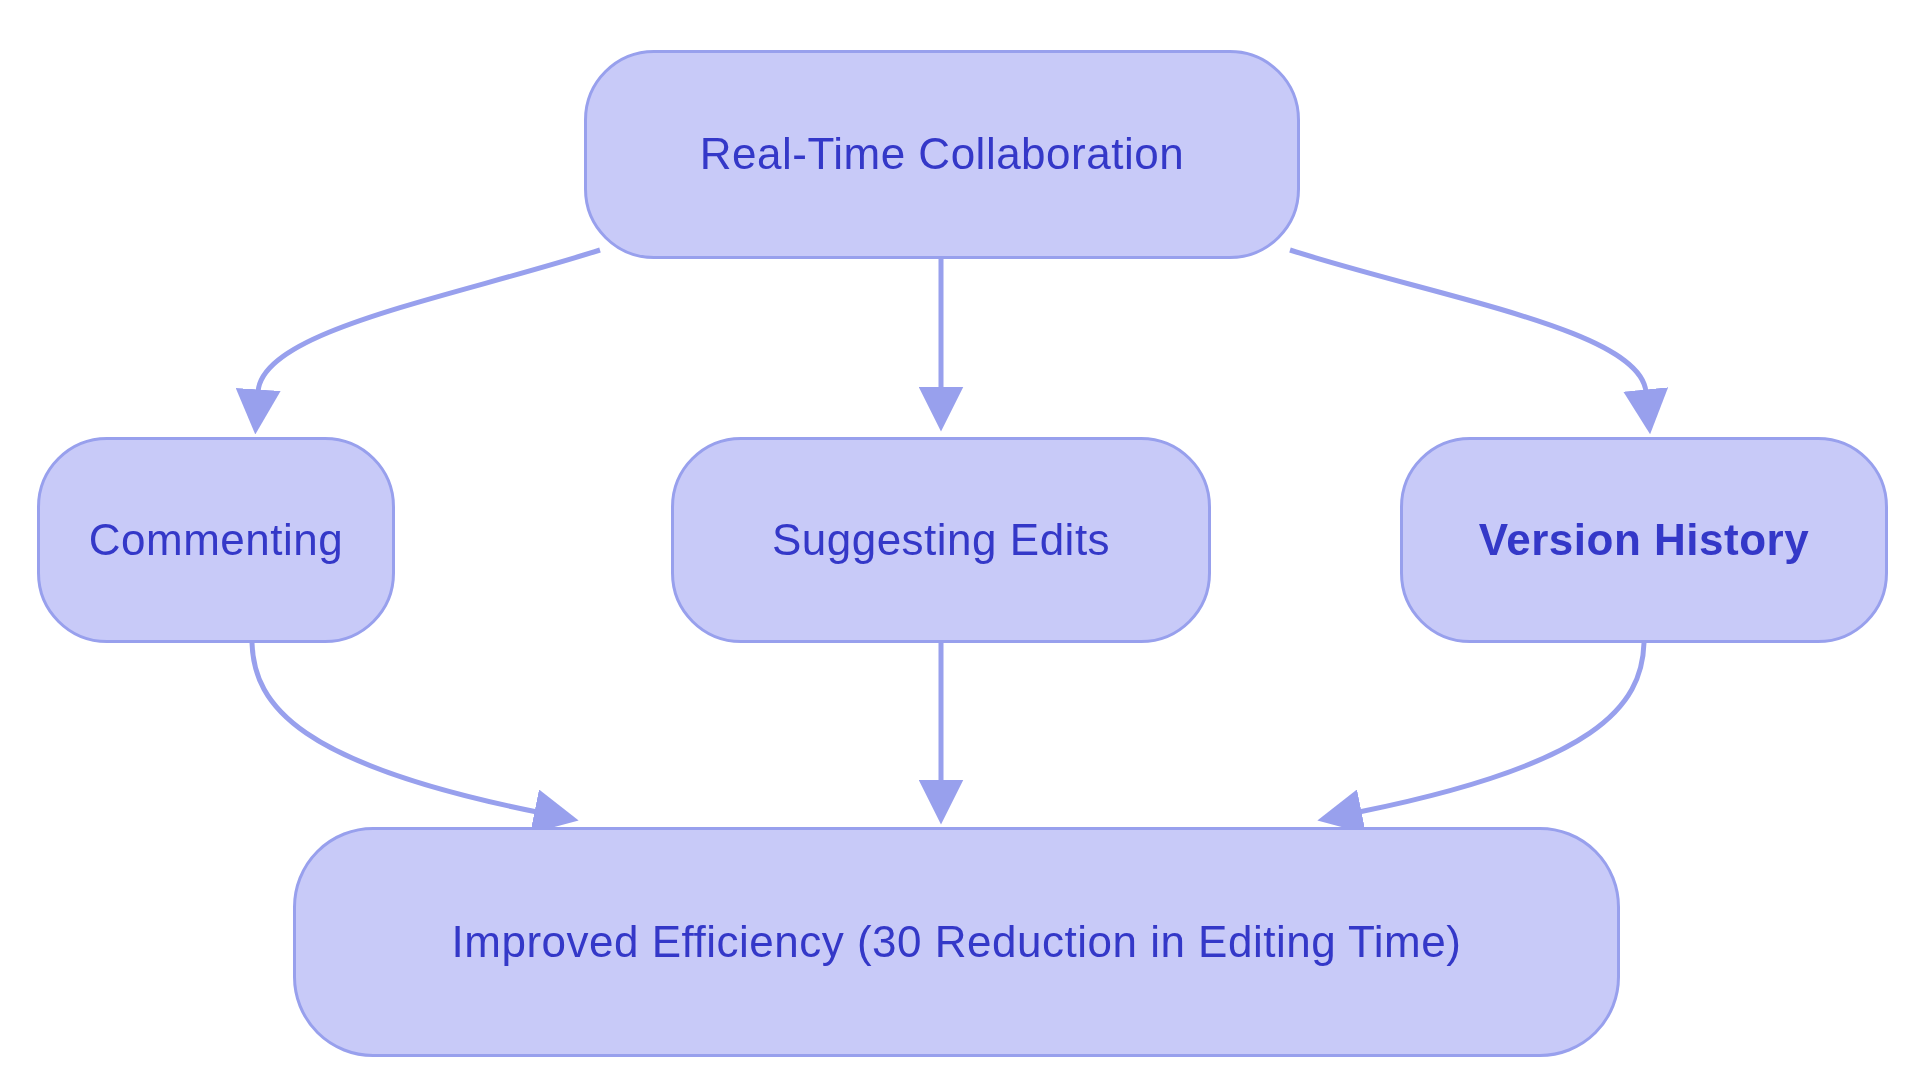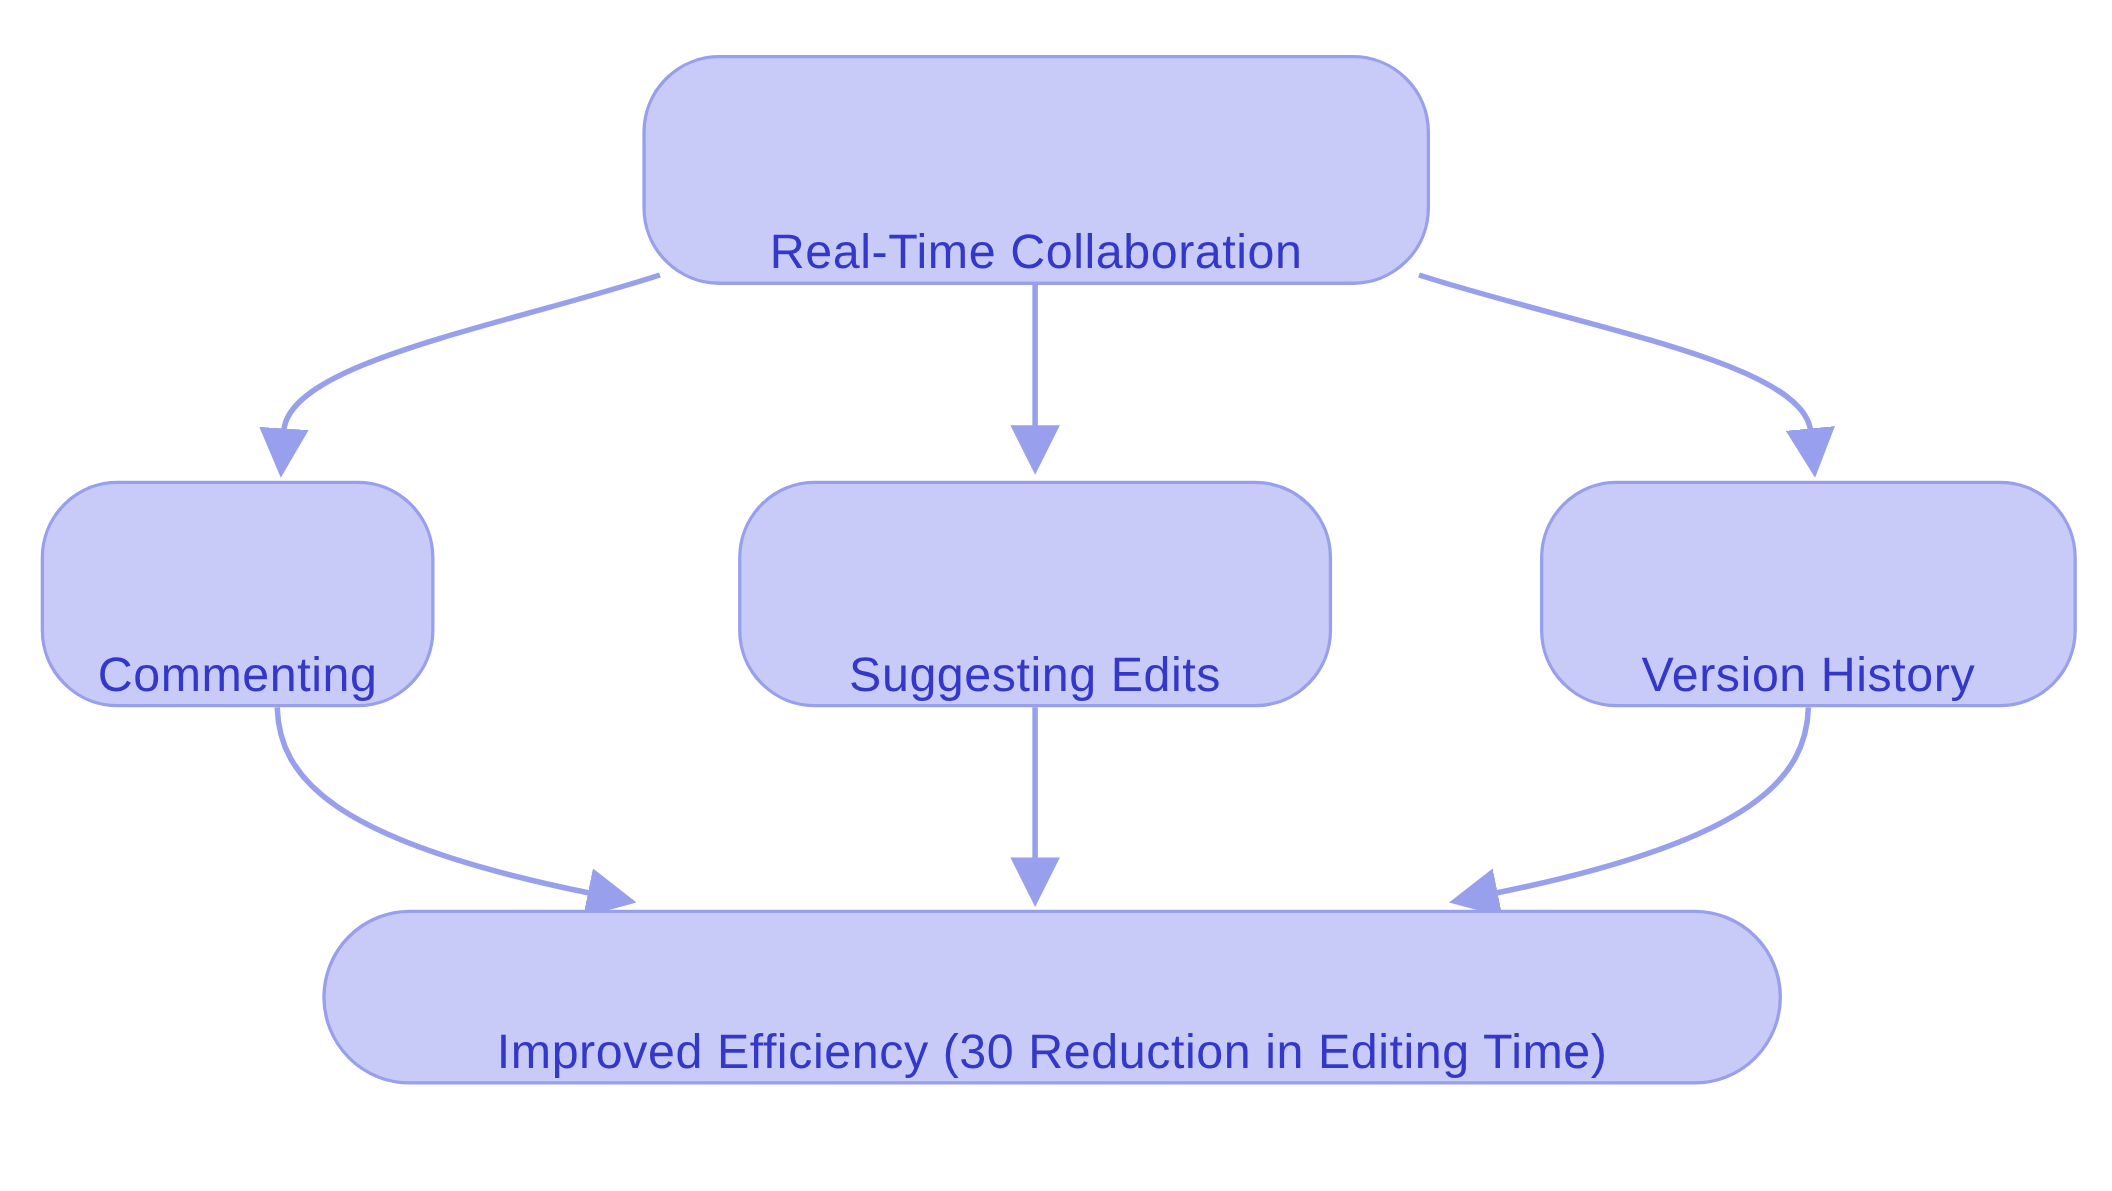--- a/index.html
+++ b/index.html
@@ -31,33 +31,33 @@
     fill: var(--arrow, #98a0ed);
     stroke: none;
   }
   .node {
     position: absolute;
     box-sizing: border-box;
     background: var(--node-fill, #c8caf8);
     border: 3px solid var(--node-border, #98a0ed);
     border-radius: 70px;
     display: flex;
-    align-items: flex-end;
+    align-items: center;
     justify-content: center;
     text-align: center;
     color: var(--node-text, #3438c8);
     font-size: 44px;
     letter-spacing: 0.5px;
     line-height: 1.15;
   }
   .node-top        { left: 584px;  top: 50px;  width: 716px;  height: 209px; }
   .node-commenting { left: 37px;   top: 437px; width: 358px;  height: 206px; }
   .node-suggesting { left: 671px;  top: 437px; width: 540px;  height: 206px; }
-  .node-version    { left: 1400px; top: 437px; width: 488px;  height: 206px; }
-  .node-bottom     { left: 293px;  top: 827px; width: 1327px; height: 159px; border-radius: 80px; }
+  .node-version    { left: 1400px; top: 437px; width: 488px;  height: 206px; font-weight: bold; }
+  .node-bottom     { left: 293px;  top: 827px; width: 1327px; height: 230px; border-radius: 80px; }
 </style>
 </head>
 <body>
 
 <div class="canvas">
 
   <svg class="edges-layer" viewBox="0 0 1920 1083" xmlns="http://www.w3.org/2000/svg">
     <defs>
       <marker id="arrowhead" viewBox="0 0 9 9" refX="0.5" refY="4.5" markerWidth="9" markerHeight="9" orient="auto" markerUnits="strokeWidth">
         <path class="arrowhead-shape" d="M0,0 L9,4.5 L0,9 Z"></path>

